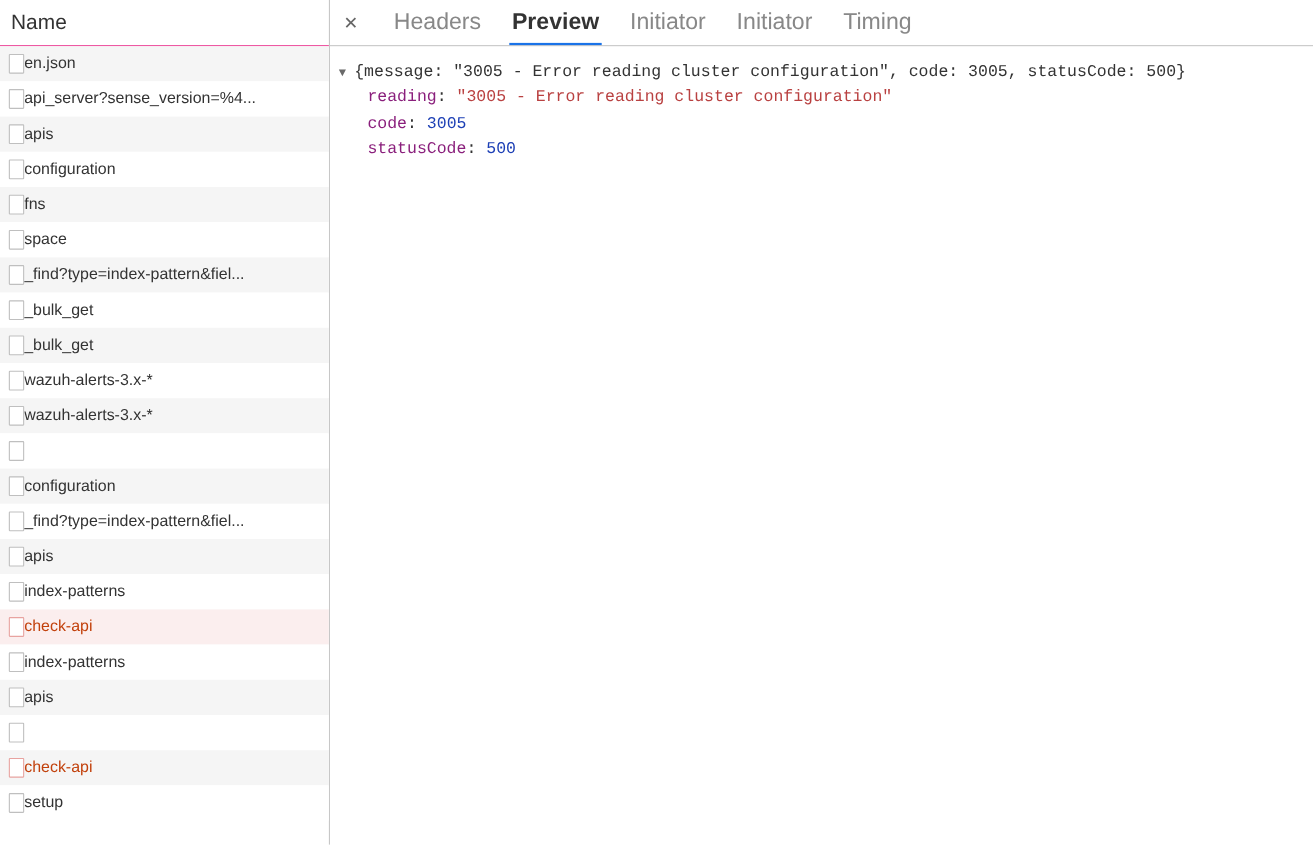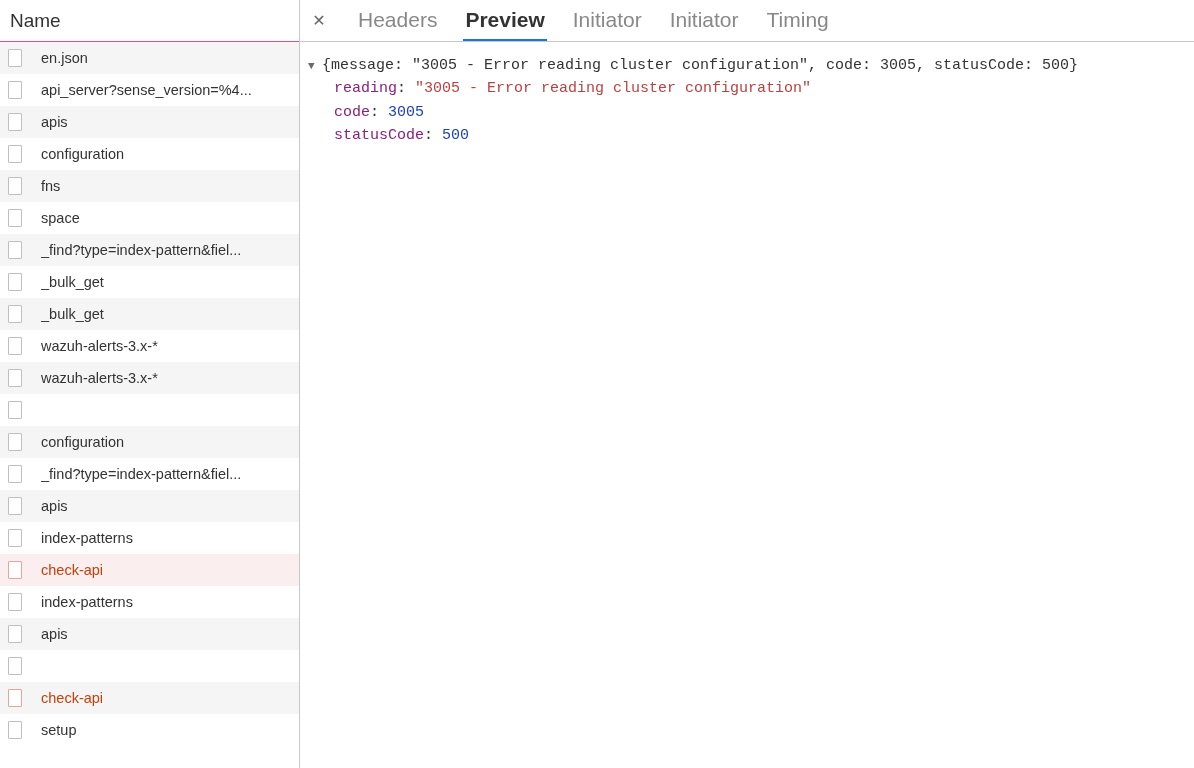--- a/index.html
+++ b/index.html
@@ -36,21 +36,21 @@
   }
   .request-list {
     flex: 1;
     overflow-y: auto;
   }
   .request-item {
     height: 32px;
     display: flex;
     align-items: center;
     padding: 0 8px;
-    gap: 19px;
+    gap: 0;
     font-size: 14.5px;
     color: #333;
     white-space: nowrap;
     overflow: hidden;
     text-overflow: ellipsis;
     cursor: pointer;
   }
   .request-item:nth-child(odd) {
     background: #f5f5f5;
   }

